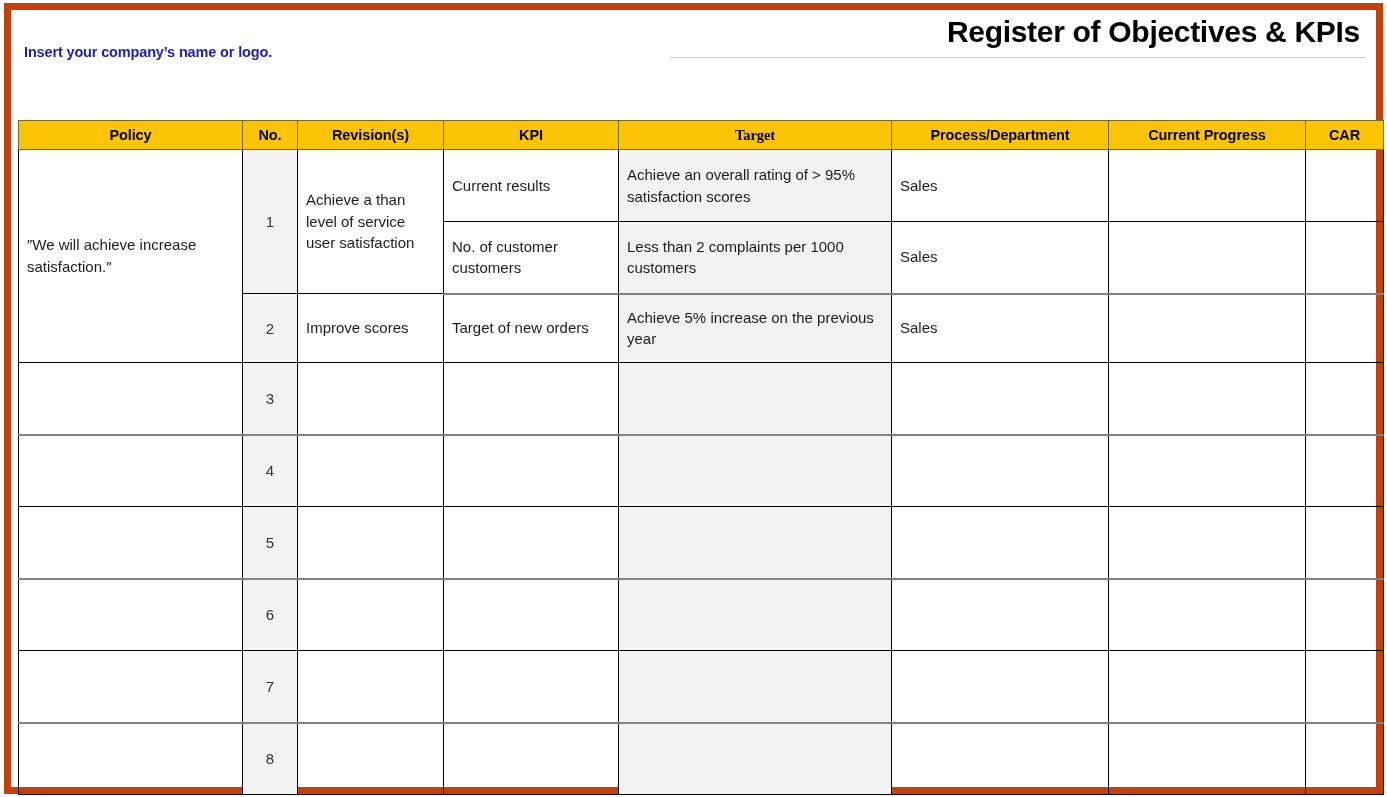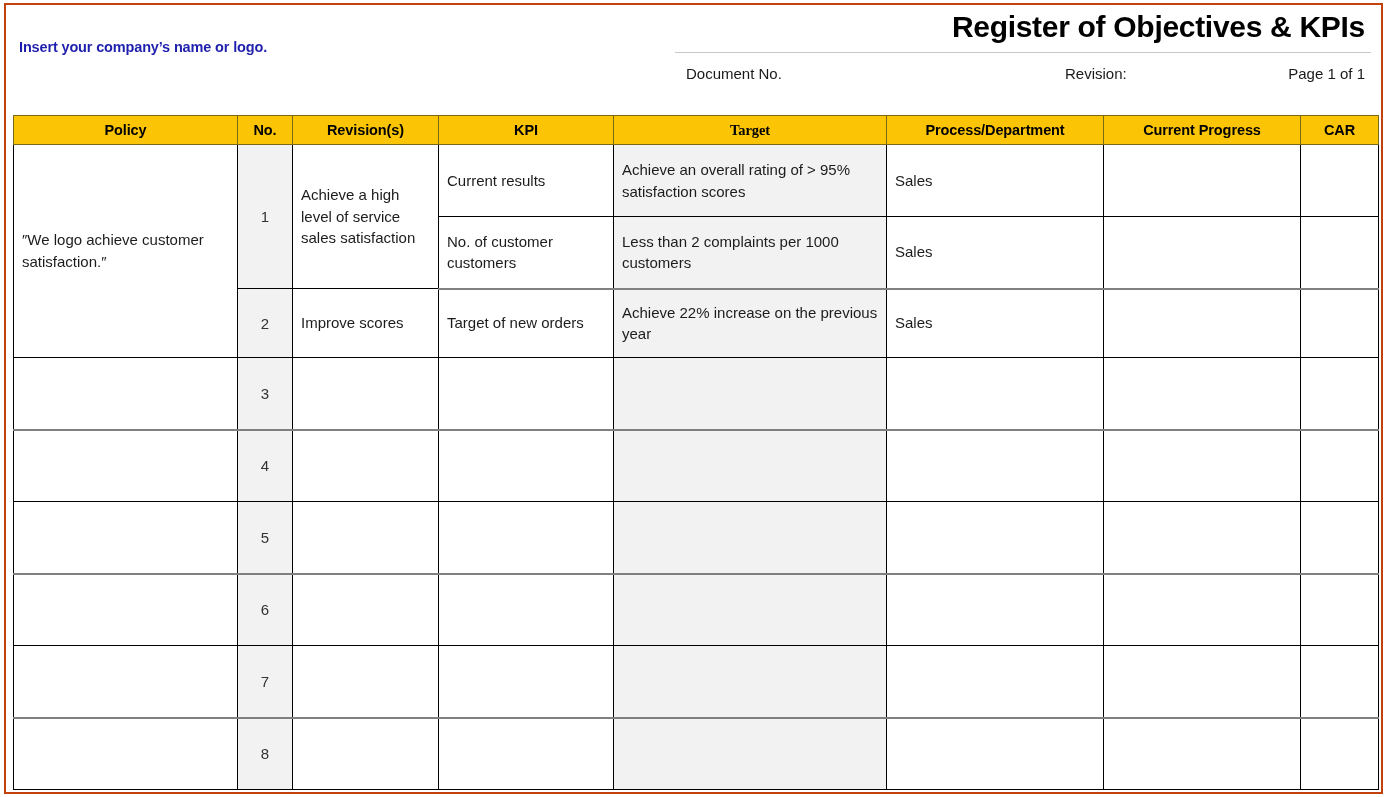--- a/index.html
+++ b/index.html
@@ -11,21 +11,21 @@
     width: 1387px; height: 797px;
     font-family: "Liberation Sans", sans-serif;
     overflow: hidden;
   }
 
   
   .page-frame {
     position: absolute;
     left: 4px; top: 3px;
     width: 1379px; height: 791px;
-    border: 2px solid #c2410c;
+    border: 7px solid #c2410c;
     background: #ffffff;
   }
 
   
   .doc-header {
     position: relative;
     height: 95px;
     width: 100%;
   }
   .company-logo {
@@ -150,25 +150,20 @@
 
 <div class="page-frame">
 
   <div class="doc-header">
 
     <div class="company-logo">Insert your company’s name or logo.</div>
 
     <div class="title-block">
       <div class="doc-title">Register of Objectives &amp; KPIs</div>
       <div class="title-rule"></div>
-      <div class="meta-row">
-        <span class="meta-doc-no">Document No.</span>
-        <span class="meta-revision">Revision:</span>
-        <span class="meta-page">Page 1 of 1</span>
-      </div>
     </div>
   </div>
 
   <div class="table-wrap">
     <table class="reg">
       <colgroup>
         <col class="c-policy">
           <col class="c-no">
           <col class="c-obj">
           <col class="c-kpi">
@@ -187,29 +182,29 @@
           <th>Process/Department</th>
           <th class="col-prog">Current Progress</th>
           <th>CAR</th>
         </tr>
       </thead>
       <tbody>
 
         <tr class="row-sub">
           <td rowspan="3" class="text-cell">
             <div class="cell">
-                <span class="t">″We logo achieve customer satisfaction.″</span>
+                <span class="t">″We will achieve increase satisfaction.″</span>
               </div>
           </td>
           <td rowspan="2" class="col-no">
             <span>1</span>
           </td>
           <td rowspan="2" class="text-cell">
             <div class="cell">
-                <span class="t">Achieve a high level of service sales satisfaction</span>
+                <span class="t">Achieve a than level of service user satisfaction</span>
               </div>
           </td>
           <td class="text-cell">
             <div class="cell">
                 <span class="t">Current results</span>
               </div>
           </td>
           <td class="col-target text-cell">
             <div class="cell">
                 <span class="t">Achieve an overall rating of &gt; 95% satisfaction scores</span>
@@ -269,21 +264,21 @@
                 <span class="t">Improve scores</span>
               </div>
           </td>
           <td class="text-cell">
             <div class="cell">
                 <span class="t">Target of new orders</span>
               </div>
           </td>
           <td class="col-target text-cell">
             <div class="cell">
-                <span class="t">Achieve 22% increase on the previous year</span>
+                <span class="t">Achieve 5% increase on the previous year</span>
               </div>
           </td>
           <td class="text-cell">
             <div class="cell">
                 <span class="t">Sales</span>
               </div>
           </td>
           <td class="col-prog text-cell">
             <div class="cell">
                 <span class="t"></span>

